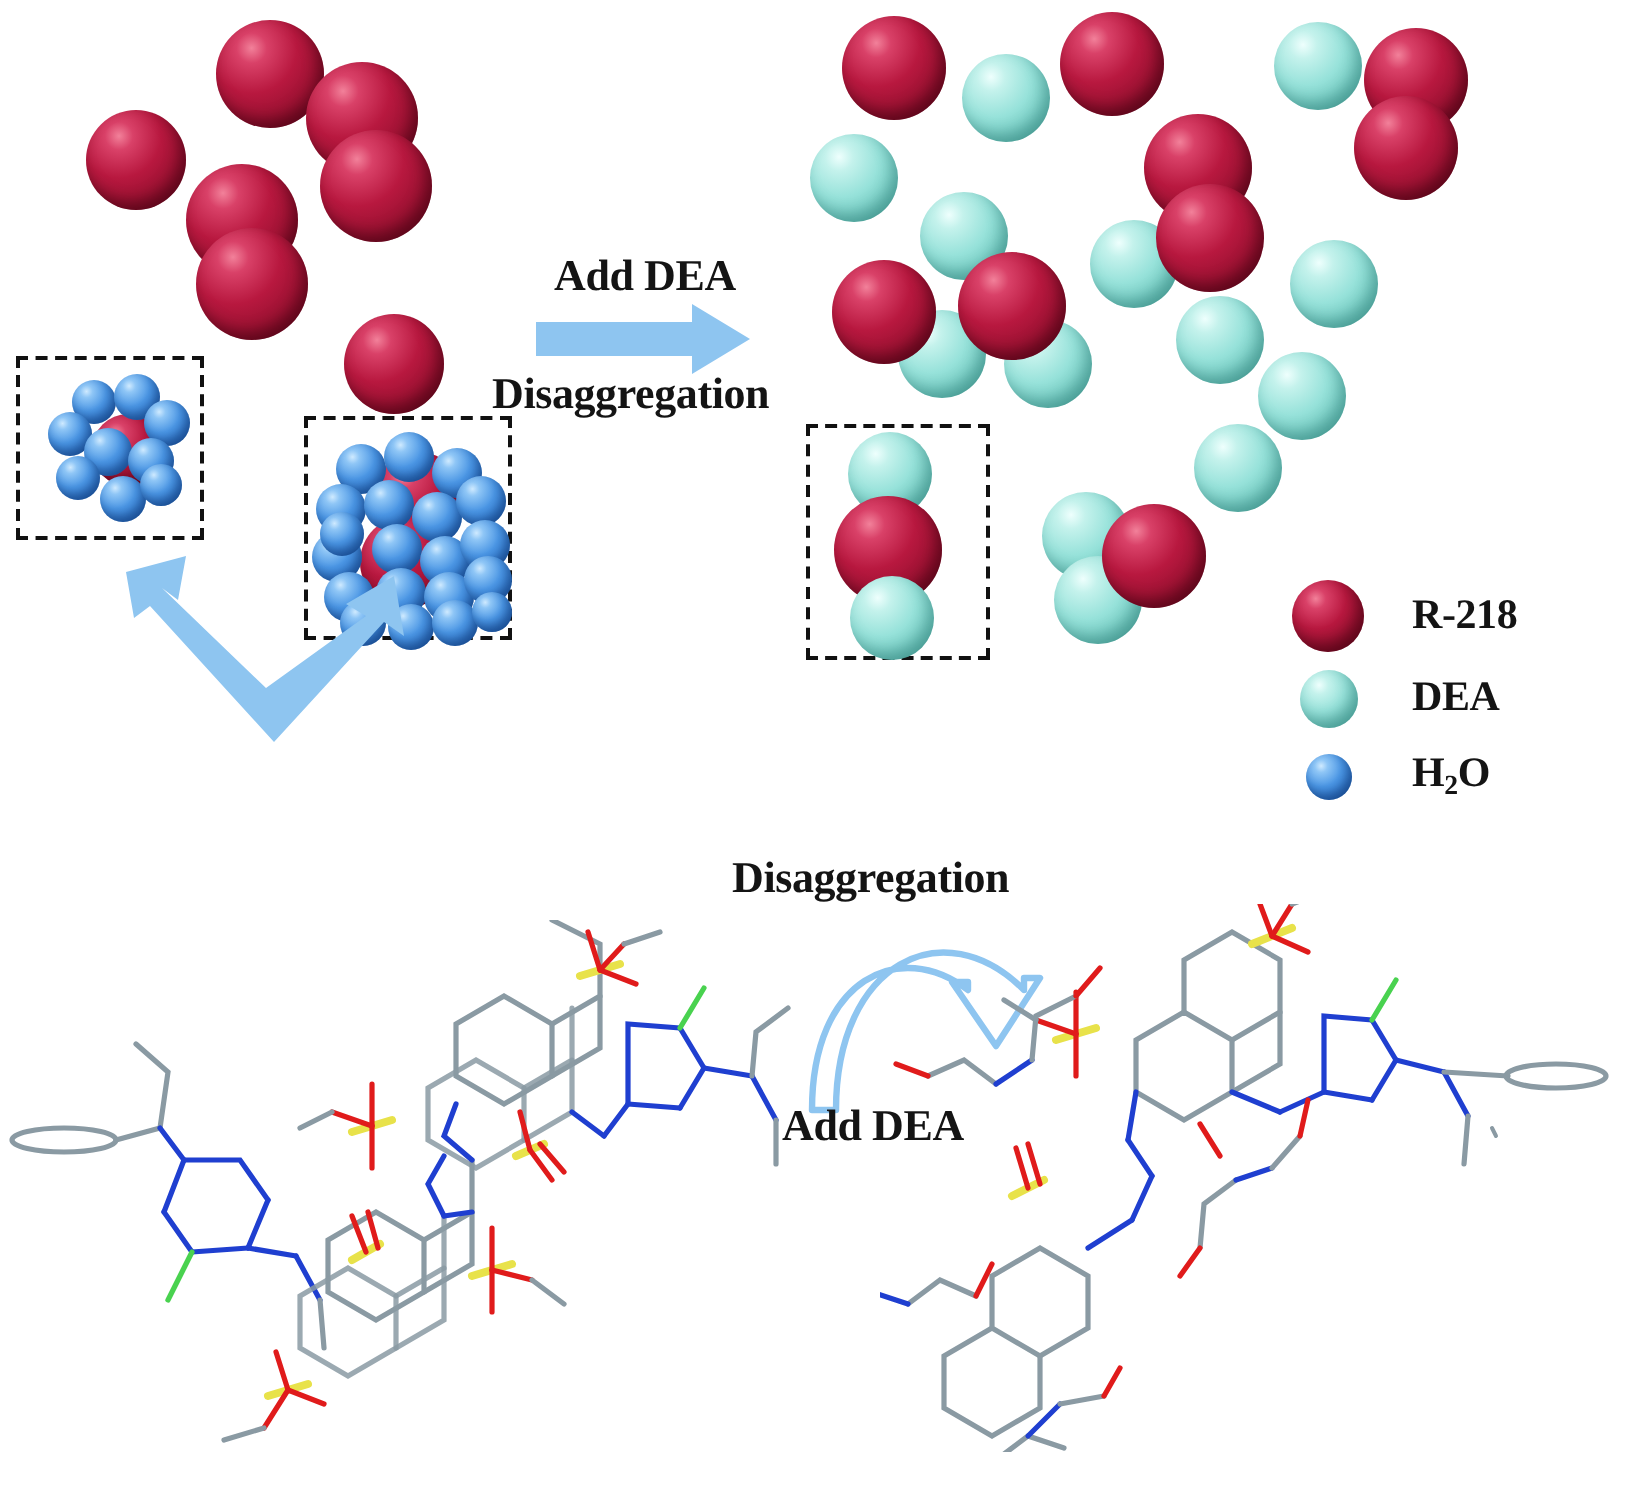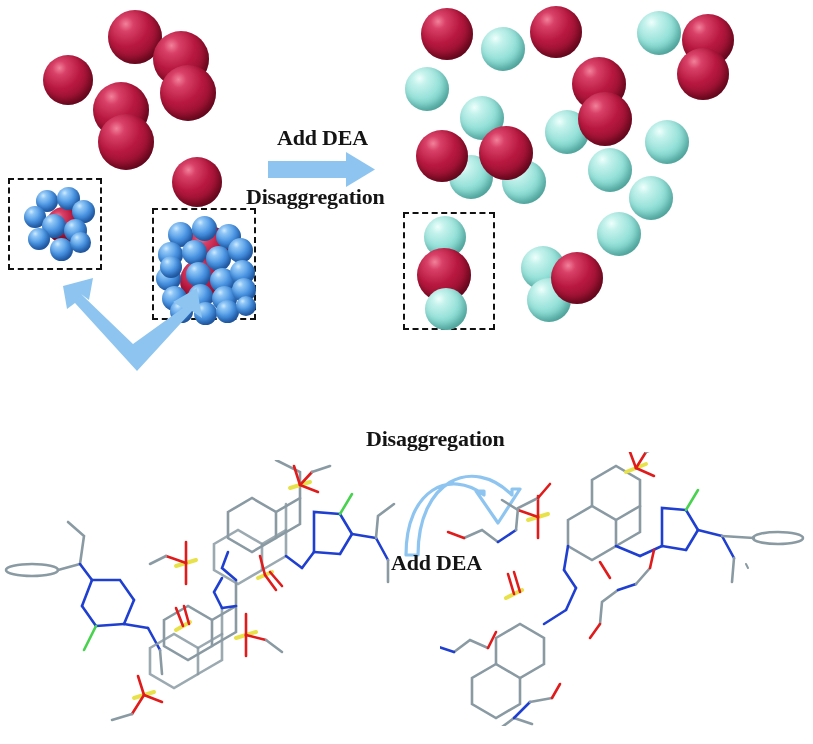--- a/index.html
+++ b/index.html
@@ -187,20 +187,30 @@
       <div class="sphere red" style="left:551px;top:252px;width:52px;height:52px;"></div>
     </div>
 
     <div class="dashed-box" style="left:403px;top:212px;width:92px;height:118px;"></div>
     <div class="abs" style="left:0;top:0;">
       <div class="sphere cyan" style="left:424px;top:216px;width:42px;height:42px;"></div>
       <div class="sphere red" style="left:417px;top:248px;width:54px;height:54px;"></div>
       <div class="sphere cyan" style="left:425px;top:288px;width:42px;height:42px;"></div>
     </div>
 
+    <div class="abs" style="left:640px;top:282px;width:170px;height:125px;">
+      <div class="sphere red" style="left:6px;top:8px;width:36px;height:36px;"></div>
+      <div class="label legend" style="left:66px;top:13px;">R-218</div>
+
+      <div class="sphere cyan" style="left:10px;top:53px;width:29px;height:29px;"></div>
+      <div class="label legend" style="left:66px;top:54px;">DEA</div>
+
+      <div class="sphere blue" style="left:13px;top:95px;width:23px;height:23px;"></div>
+      <div class="label legend" style="left:66px;top:92px;">H<sub>2</sub>O</div>
+    </div>
   </div>
 
   <div class="abs" style="left:0;top:420px;width:813px;height:324px;">
 
     <div class="label lg" style="left:366px;top:6px;">Disaggregation</div>
 
     <svg class="arrow-curved" style="left:398px;top:47px;" width="130" height="90" viewBox="0 0 130 90">
       <path d="M 8,88
                C 8,22 52,2 86,28
                L 86,24

